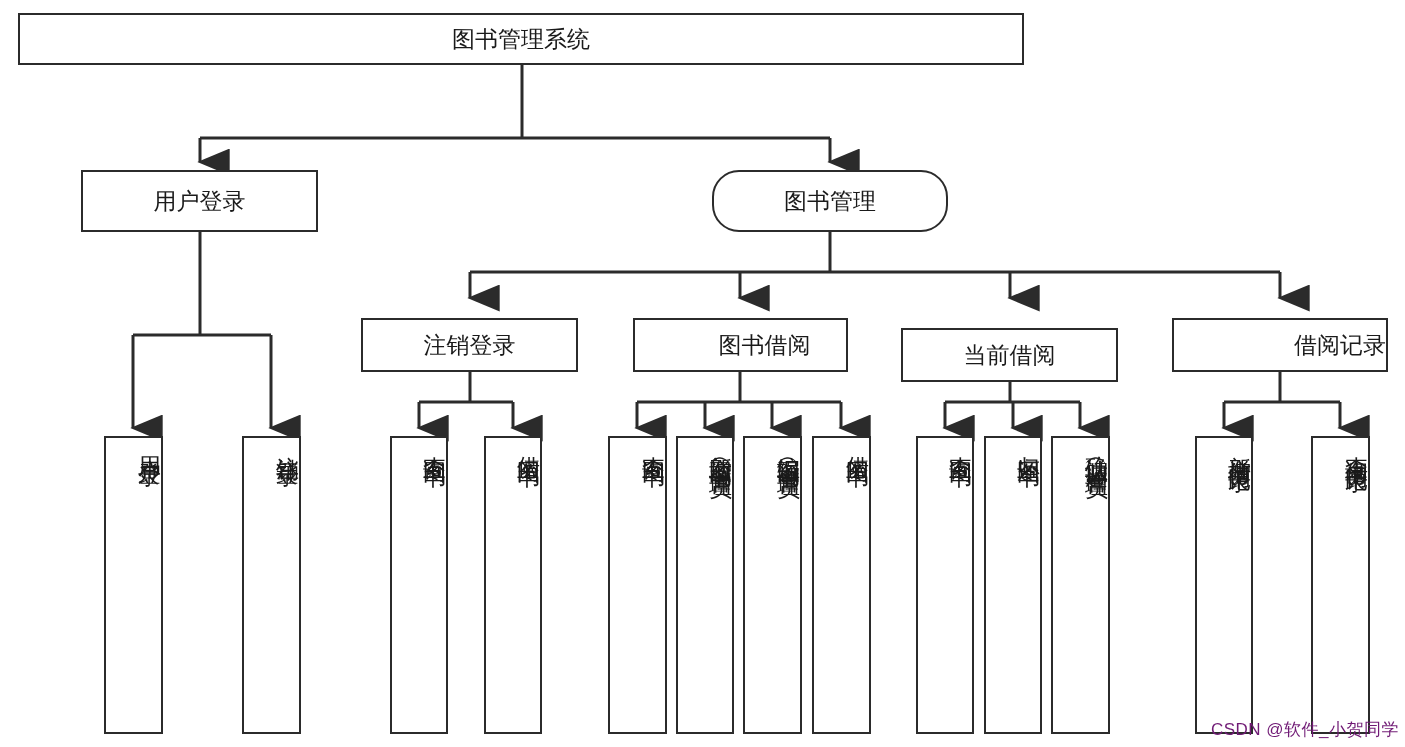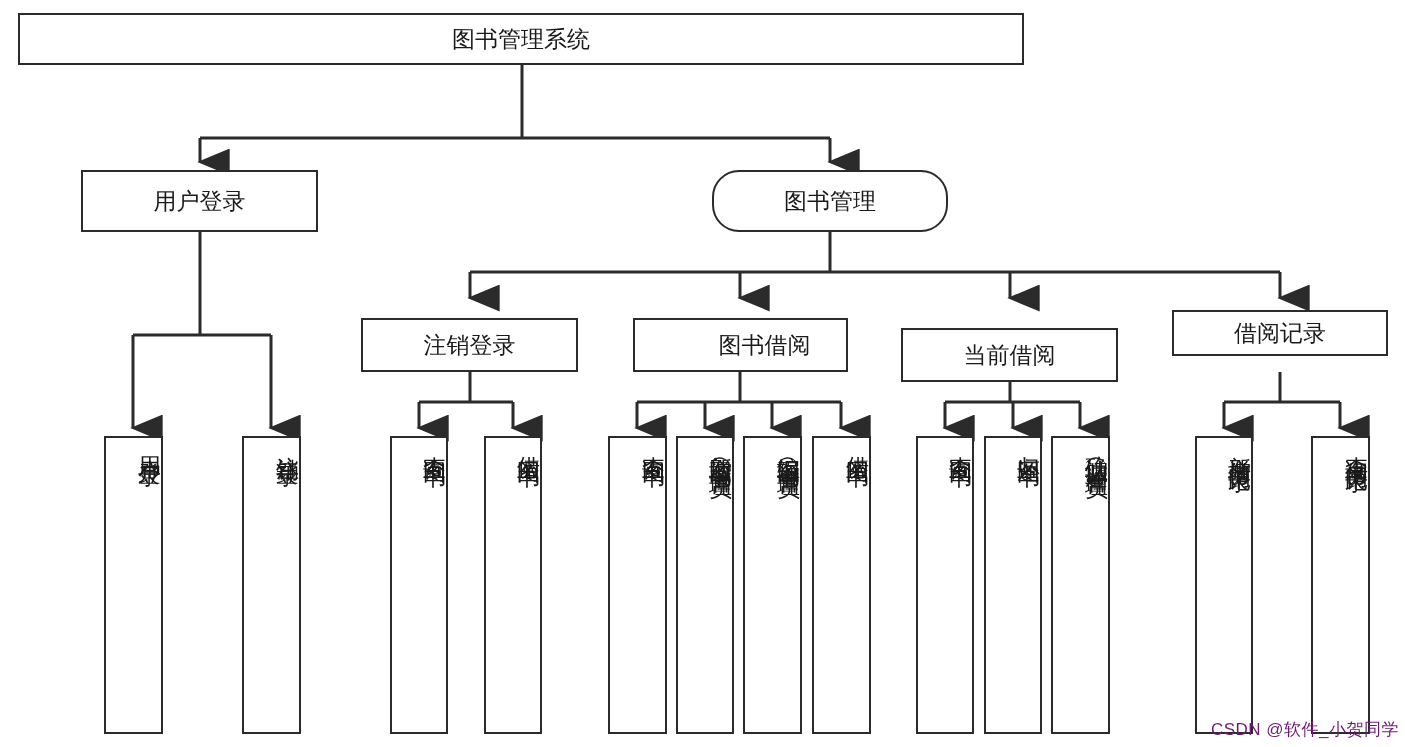--- a/index.html
+++ b/index.html
@@ -140,21 +140,21 @@
 
   <div class="node horiz" style="left:361px; top:318px; width:217px; height:54px;">
     <span class="label">注销登录</span>
   </div>
   <div class="node horiz" style="left:633px; top:318px; width:215px; height:54px;padding-left:48px;">
     <span class="label">图书借阅</span>
   </div>
   <div class="node horiz" style="left:901px; top:328px; width:217px; height:54px;">
     <span class="label">当前借阅</span>
   </div>
-  <div class="node horiz" style="left:1172px; top:310px; width:216px; height:46px;">
+  <div class="node horiz" style="left:1172px; top:318px; width:216px; height:54px;justify-content:flex-end;">
     <span class="label">借阅记录</span>
   </div>
 
   <div class="node vert" style="left:104px; top:436px; width:59px; height:298px;">
     <span class="label">用户登录</span>
   </div>
   <div class="node vert" style="left:242px; top:436px; width:59px; height:298px;">
     <span class="label">注销登录</span>
   </div>
 

